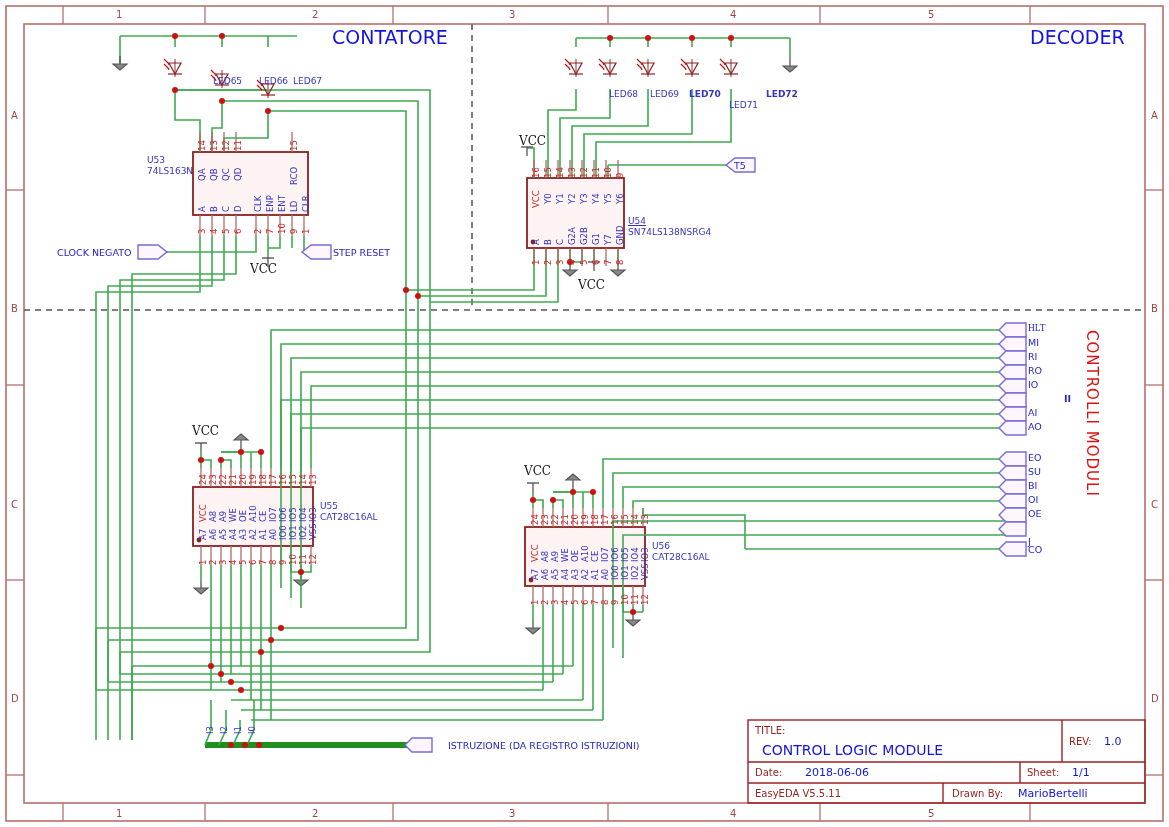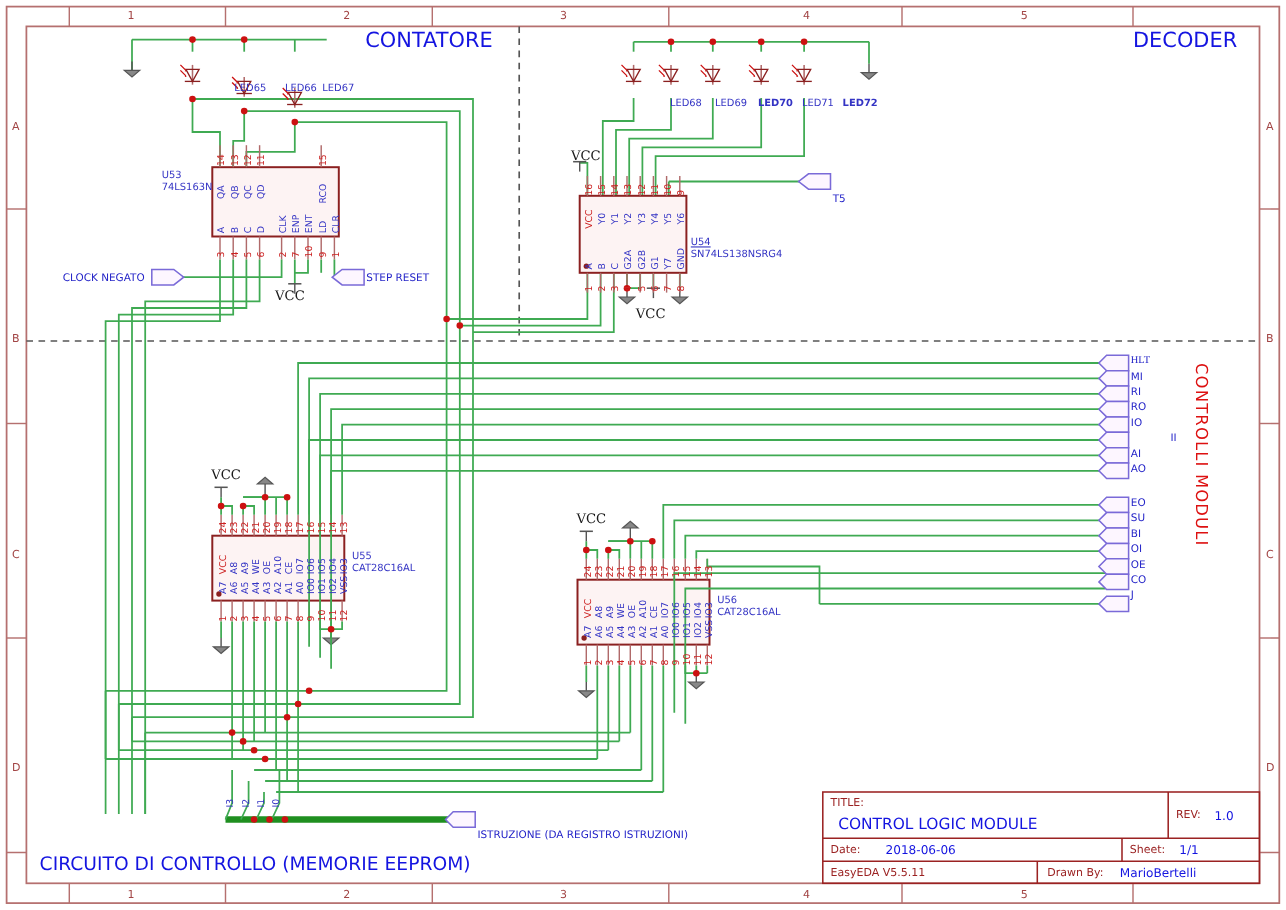--- a/index.html
+++ b/index.html
@@ -472,21 +472,20 @@
     <line x1="748" y1="762" x2="1145" y2="762"></line>
     <line x1="748" y1="783" x2="1145" y2="783"></line>
     <line x1="1062" y1="720" x2="1062" y2="762"></line>
     <line x1="1020" y1="762" x2="1020" y2="783"></line>
     <line x1="943" y1="783" x2="943" y2="803"></line>
   </g>
 </svg>
 
 <div class="lbl secttitle" style="left:332px;top:26px;">CONTATORE</div>
 <div class="lbl secttitle" style="left:1030px;top:26px;">DECODER</div>
-<div class="lbl bigtitle" style="left:36px;top:776px;">CIRCUITO DI CONTROLLO (MEMORIE EEPROM)</div>
 <div class="lbl ctrlmod vert" style="left:1083px;top:330px;">CONTROLLI MODULI</div>
 
 <div class="lbl frametxt" style="left:116px;top:9px;">1</div>
 <div class="lbl frametxt" style="left:312px;top:9px;">2</div>
 <div class="lbl frametxt" style="left:509px;top:9px;">3</div>
 <div class="lbl frametxt" style="left:730px;top:9px;">4</div>
 <div class="lbl frametxt" style="left:928px;top:9px;">5</div>
 <div class="lbl frametxt" style="left:116px;top:808px;">1</div>
 <div class="lbl frametxt" style="left:312px;top:808px;">2</div>
 <div class="lbl frametxt" style="left:509px;top:808px;">3</div>
@@ -501,21 +500,21 @@
 <div class="lbl frametxt" style="left:1151px;top:303px;">B</div>
 <div class="lbl frametxt" style="left:1151px;top:499px;">C</div>
 <div class="lbl frametxt" style="left:1151px;top:693px;">D</div>
 
 <div class="lbl leddes" style="left:185px;top:76px;">LED65</div>
 <div class="lbl leddes" style="left:231px;top:76px;">LED66</div>
 <div class="lbl leddes" style="left:265px;top:76px;">LED67</div>
 <div class="lbl leddes" style="left:581px;top:89px;">LED68</div>
 <div class="lbl leddes" style="left:622px;top:89px;">LED69</div>
 <div class="lbl leddes" style="left:661px;top:89px;font-weight:bold;">LED70</div>
-<div class="lbl leddes" style="left:701px;top:89px;">LED71</div>
+<div class="lbl leddes" style="left:701px;top:100px;">LED71</div>
 <div class="lbl leddes" style="left:738px;top:89px;font-weight:bold;">LED72</div>
 
 <div class="lbl refdes" style="left:147px;top:155px;">U53</div>
 <div class="lbl refdes" style="left:147px;top:166px;">74LS163N</div>
 
 <div class="lbl pinnum vertup" style="left:197px;top:131px;height:20px;">14</div>
 <div class="lbl pinnum vertup" style="left:209px;top:131px;height:20px;">13</div>
 <div class="lbl pinnum vertup" style="left:221px;top:131px;height:20px;">12</div>
 <div class="lbl pinnum vertup" style="left:233px;top:131px;height:20px;">11</div>
 <div class="lbl pinnum vertup" style="left:289px;top:131px;height:20px;">15</div>
@@ -704,40 +703,40 @@
     </div>
 
 <div class="lbl vcclbl" style="left:250px;top:262px;">VCC</div>
 <div class="lbl vcclbl" style="left:519px;top:134px;">VCC</div>
 <div class="lbl vcclbl" style="left:578px;top:278px;">VCC</div>
 <div class="lbl vcclbl" style="left:192px;top:424px;">VCC</div>
 <div class="lbl vcclbl" style="left:524px;top:464px;">VCC</div>
 
 <div class="lbl portlbl" style="left:57px;top:247px;">CLOCK NEGATO</div>
 <div class="lbl portlbl" style="left:333px;top:247px;">STEP RESET</div>
-<div class="lbl portlbl" style="left:757px;top:160px;margin-top:16px;">T5</div>
-<div class="lbl portlbl" style="left:434px;top:740px;margin-top:14px;">ISTRUZIONE (DA REGISTRO ISTRUZIONI)</div>
+<div class="lbl portlbl" style="left:734px;top:160px;">T5</div>
+<div class="lbl portlbl" style="left:448px;top:740px;">ISTRUZIONE (DA REGISTRO ISTRUZIONI)</div>
 
 <div id="ctrl-labels-1">
       <div class="lbl portlbl" style="left: 1028px; top: 323px; font-family: Liberation Serif, serif;">HLT</div>
       <div class="lbl portlbl" style="left: 1028px; top: 337px;">MI</div>
       <div class="lbl portlbl" style="left: 1028px; top: 351px;">RI</div>
       <div class="lbl portlbl" style="left: 1028px; top: 365px;">RO</div>
       <div class="lbl portlbl" style="left: 1028px; top: 379px; text-align: right;">IO</div>
-      <div class="lbl portlbl" style="left: 1064px; top: 393px;">II</div>
+      <div class="lbl portlbl" style="left: 1064px; top: 393px; font-weight: bold;">II</div>
       <div class="lbl portlbl" style="left: 1028px; top: 407px;">AI</div>
       <div class="lbl portlbl" style="left: 1028px; top: 421px;">AO</div>
     </div>
 <div id="ctrl-labels-2">
       <div class="lbl portlbl" style="left: 1028px; top: 452px;">EO</div>
       <div class="lbl portlbl" style="left: 1028px; top: 466px;">SU</div>
       <div class="lbl portlbl" style="left: 1028px; top: 480px;">BI</div>
       <div class="lbl portlbl" style="left: 1028px; top: 494px;">OI</div>
       <div class="lbl portlbl" style="left: 1028px; top: 508px;">OE</div>
-      <div class="lbl portlbl" style="left: 1028px; top: 522px; text-align: center;">CO</div>
+      <div class="lbl portlbl" style="left: 1028px; top: 544px; text-align: center;">CO</div>
       <div class="lbl portlbl" style="left: 1028px; top: 536px;">J</div>
     </div>
 <div id="instr-bit-labels">
       <div class="lbl pinname vertup" style="left: 205px; top: 716px; height: 18px;">I3</div>
       <div class="lbl pinname vertup" style="left: 219px; top: 716px; height: 18px;">I2</div>
       <div class="lbl pinname vertup" style="left: 233px; top: 716px; height: 18px;">I1</div>
       <div class="lbl pinname vertup" style="left: 247px; top: 716px; height: 18px;">I0</div>
     </div>
 
 <div class="lbl tb-key" style="left:755px;top:725px;">TITLE:</div>

